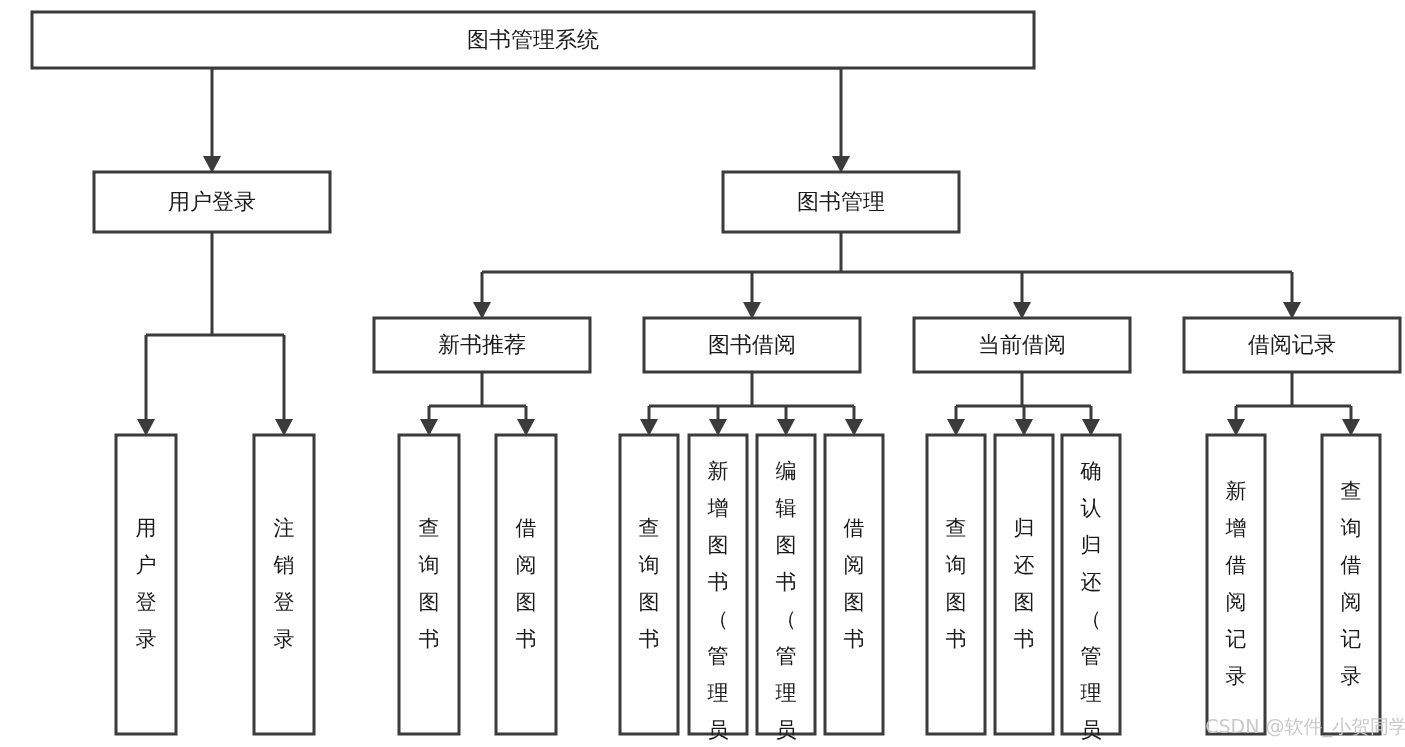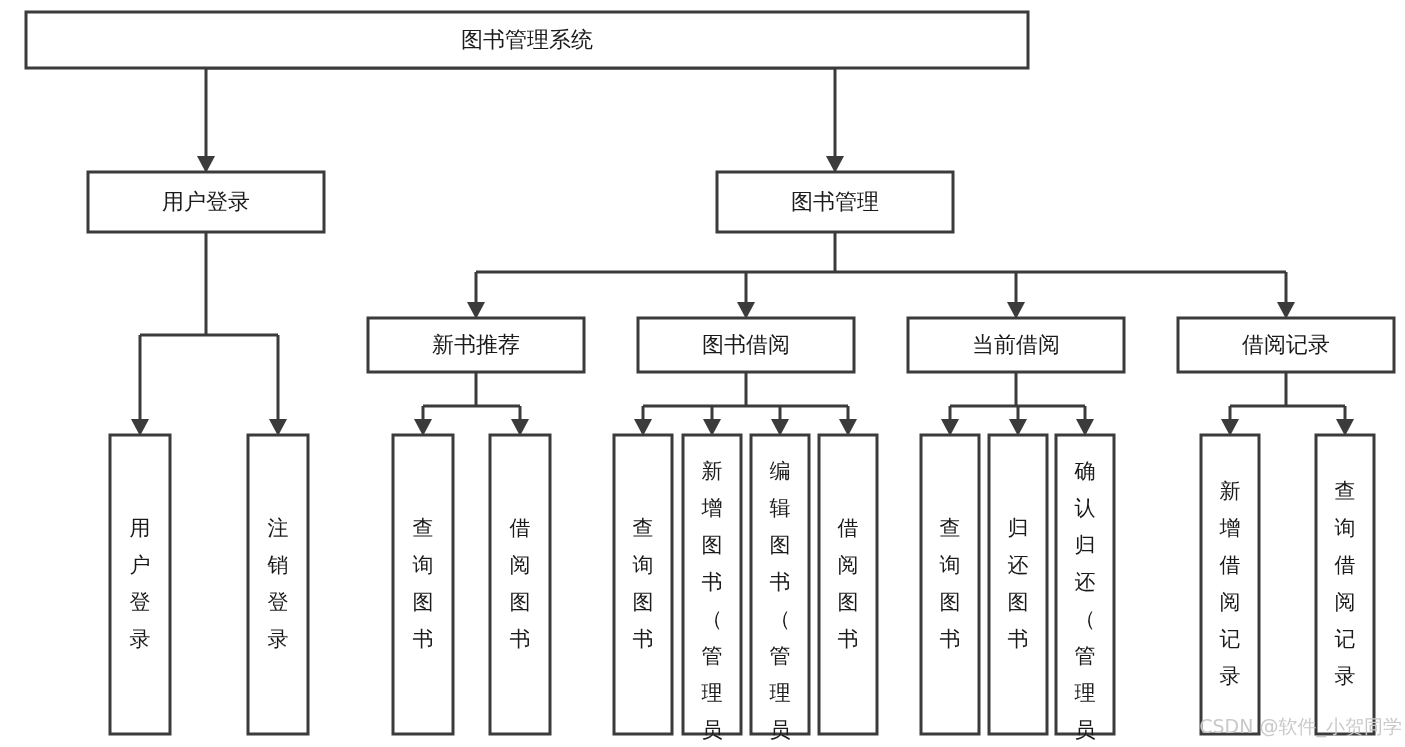--- a/index.html
+++ b/index.html
@@ -10,21 +10,21 @@
   }
   body {
     width: 1405px;
     height: 747px;
     overflow: hidden;
     font-family: "DejaVu Sans", "Liberation Sans", sans-serif;
     position: relative;
   }
   #diagram-root {
     position: absolute;
-    left: 6px;
+    left: 12px;
     top: 0;
     width: 1210px;
     height: 747px;
     text-align: right;
   }
   svg.diagram {
     display: block;
     width: 1405px;
     height: 747px;
     background: #ffffff;

